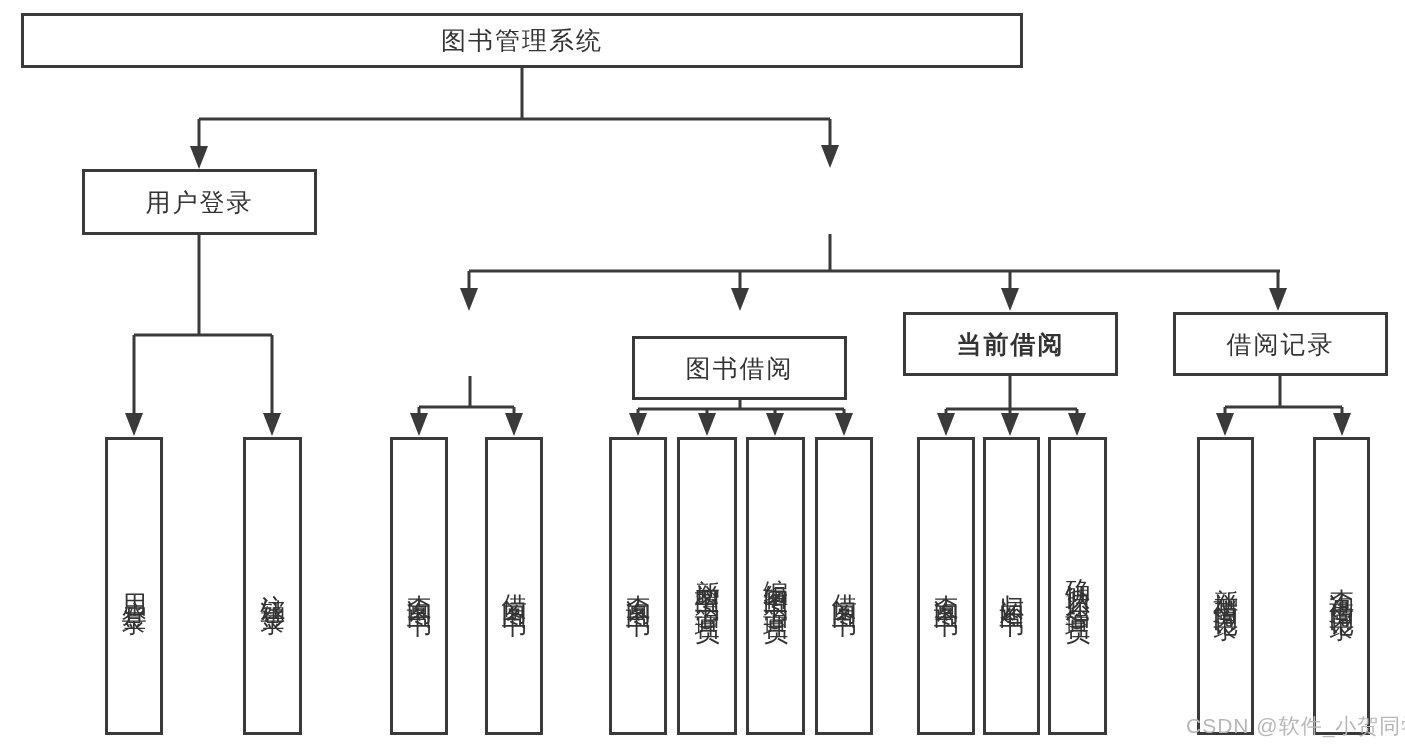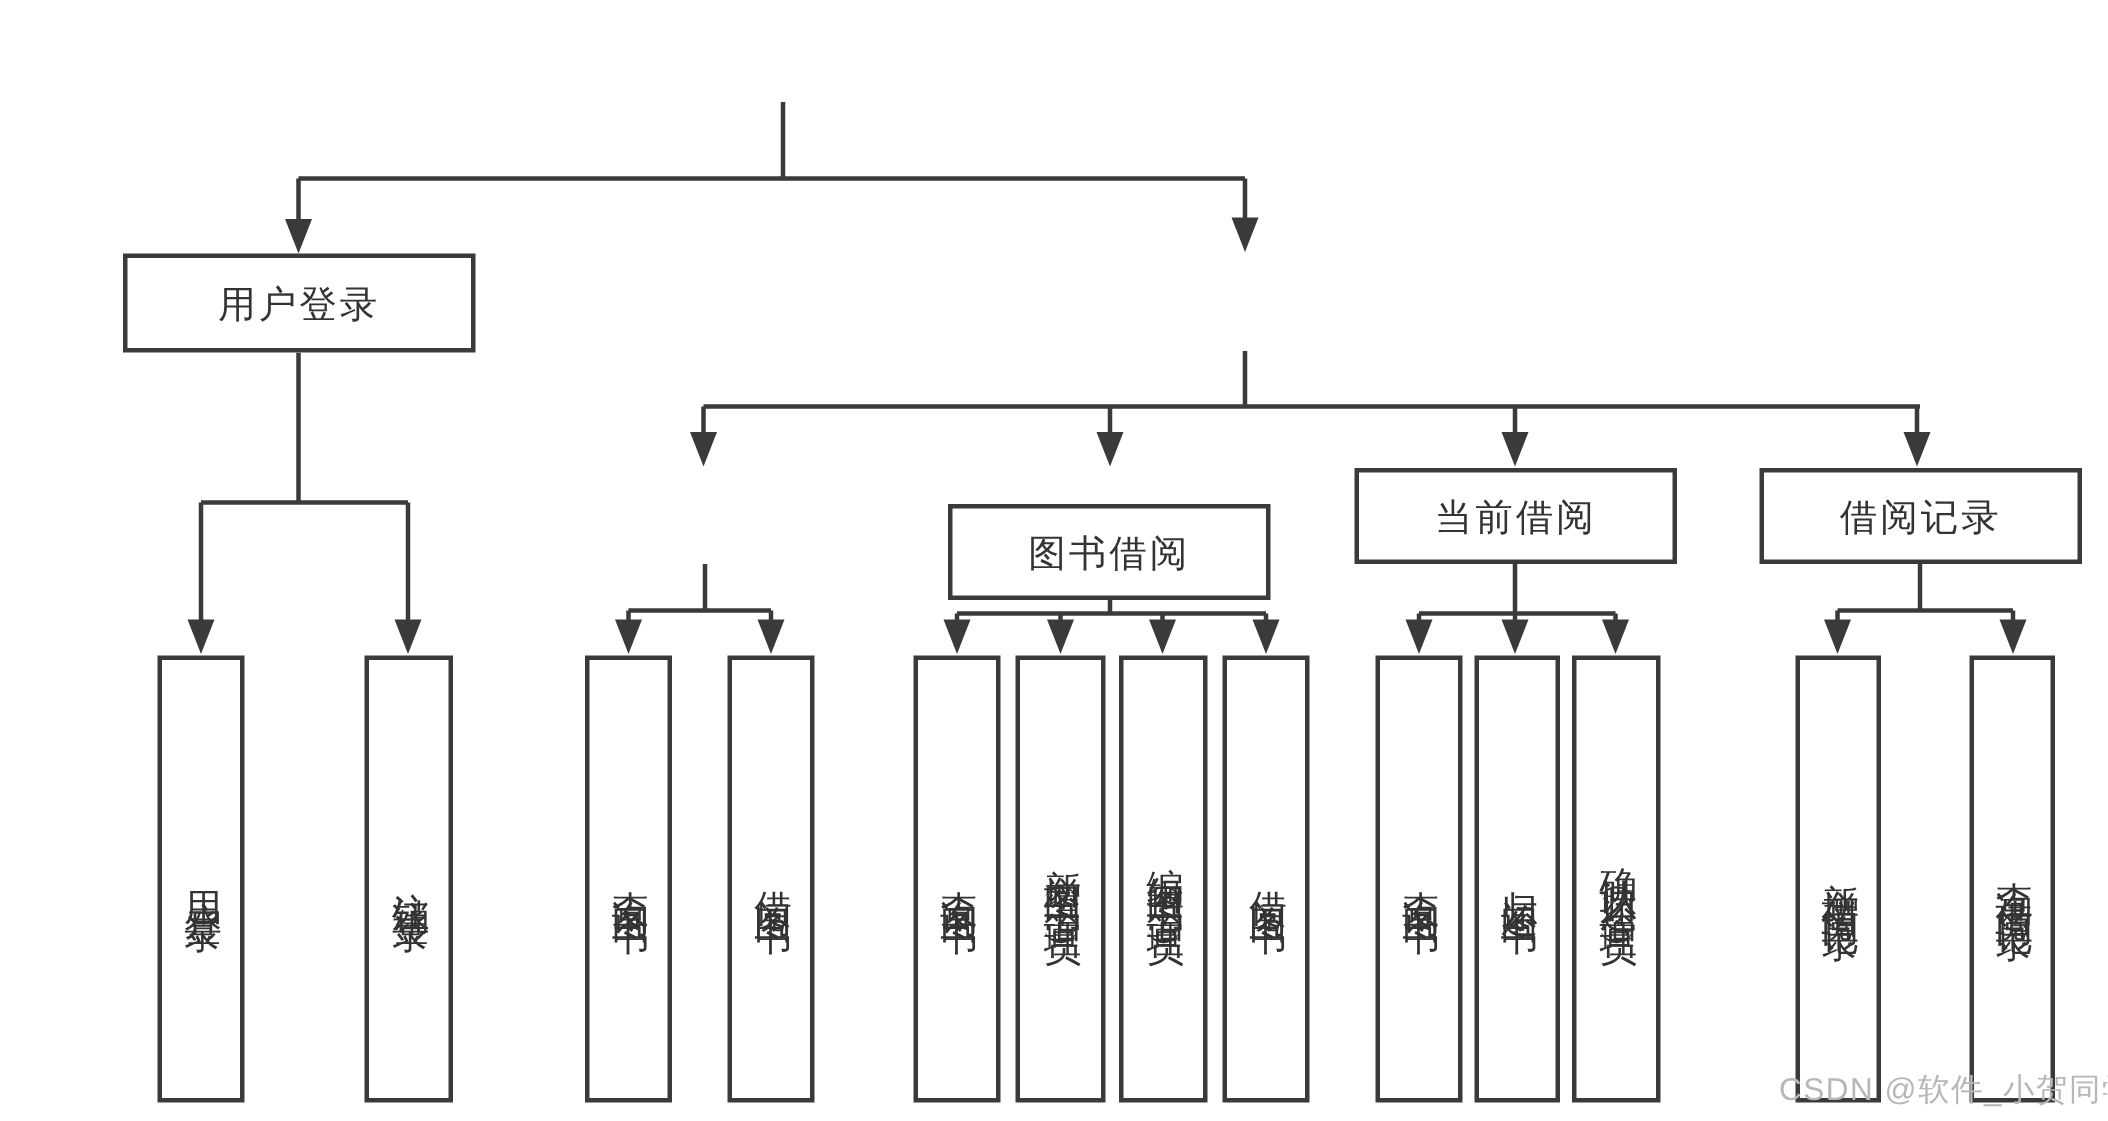--- a/index.html
+++ b/index.html
@@ -88,29 +88,32 @@
       <polygon points="766,413 784,413 775,436"></polygon>
       <polygon points="835,413 853,413 844,436"></polygon>
       <polygon points="937,413 955,413 946,436"></polygon>
       <polygon points="1001,413 1019,413 1010,436"></polygon>
       <polygon points="1068,413 1086,413 1077,436"></polygon>
       <polygon points="1216,413 1234,413 1225,436"></polygon>
       <polygon points="1333,413 1351,413 1342,436"></polygon>
     </g>
   </svg>
 
+  <div class="node h-node" style="left:21px;top:13px;width:1002px;height:55px;">
+    <span class="lbl">图书管理系统</span>
+  </div>
 
   <div class="node h-node" style="left:82px;top:169px;width:235px;height:66px;">
     <span class="lbl">用户登录</span>
   </div>
 
   <div class="node h-node" style="left:632px;top:312px;width:215px;height:64px;margin-top:24px;">
     <span class="lbl">图书借阅</span>
   </div>
-  <div class="node h-node" style="left:903px;top:312px;width:215px;height:64px;">
+  <div class="node h-node" style="left:903px;top:312px;width:215px;height:64px;font-weight:bold;">
     <span class="lbl">当前借阅</span>
   </div>
   <div class="node h-node" style="left:1173px;top:312px;width:215px;height:64px;">
     <span class="lbl">借阅记录</span>
   </div>
 
   <div class="node v-node" style="left:105px;top:437px;width:58px;height:298px;">
     <span class="lbl">用户登录</span>
   </div>
   <div class="node v-node" style="left:243px;top:437px;width:59px;height:298px;">

